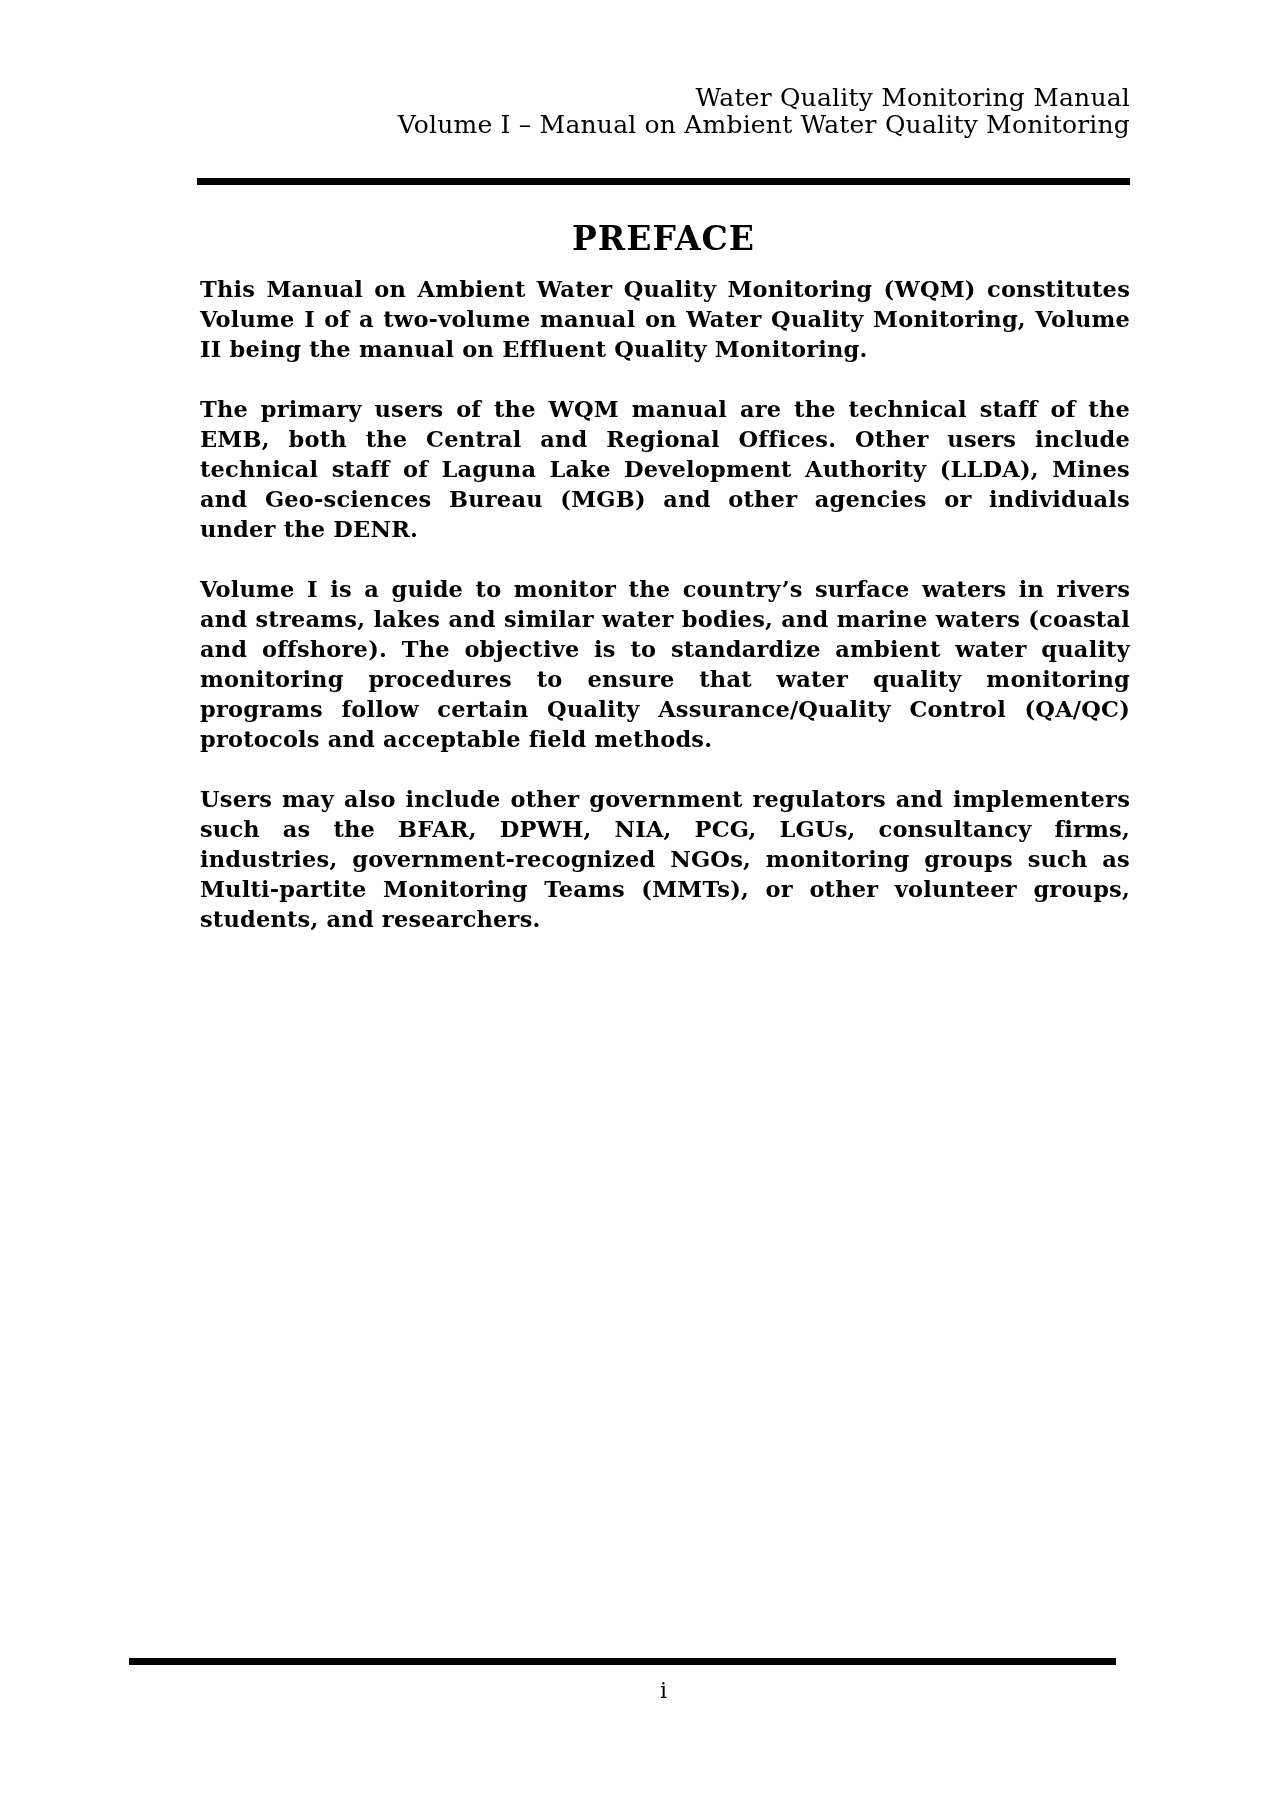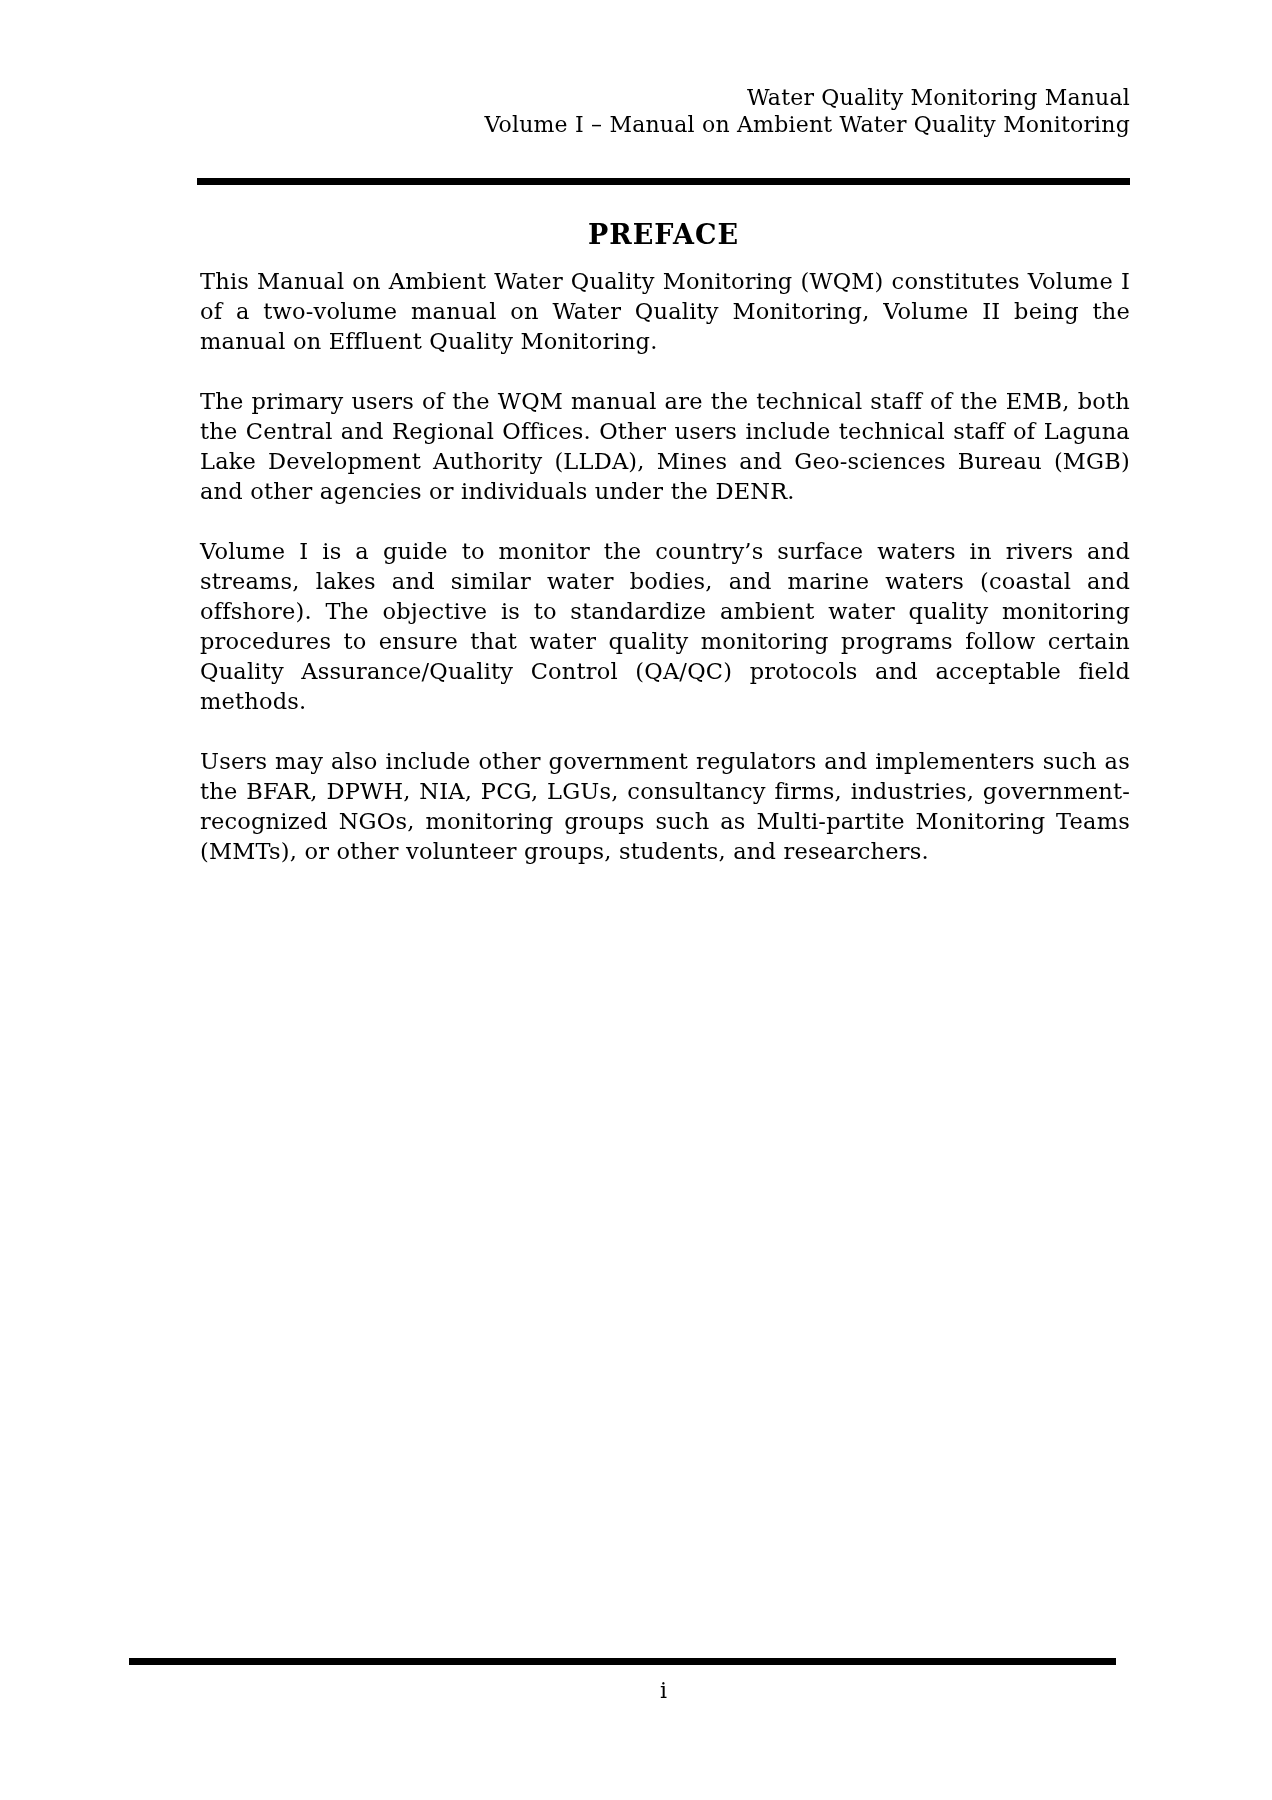--- a/index.html
+++ b/index.html
@@ -15,21 +15,21 @@
     color: #000000;
     font-family: "DejaVu Serif", "Liberation Serif", serif;
     overflow: hidden;
   }
   .doc-header {
     position: absolute;
     top: 84px;
     right: 142px;
     left: 197px;
     text-align: right;
-    font-size: 22px;
+    font-size: 25px;
     line-height: 27px;
     letter-spacing: 0.2px;
     white-space: nowrap;
   }
   .rule {
     position: absolute;
     height: 7px;
     background: #000000;
   }
   .rule-top {
@@ -41,36 +41,37 @@
     left: 129px;
     width: 987px;
     top: 1658px;
   }
   .doc-title {
     position: absolute;
     top: 219px;
     left: 197px;
     width: 933px;
     text-align: center;
-    font-size: 27px;
+    font-size: 33px;
     font-weight: bold;
     letter-spacing: 1px;
   }
   .doc-body {
     position: absolute;
     top: 266px;
     left: 200px;
     width: 930px;
     font-size: 22.5px;
     line-height: 30px;
     letter-spacing: 0.2px;
     text-align: justify;
   }
   .doc-body p {
-    margin: 0 0 30px 0;
+    margin: 8px 0 30px 0;
+    font-weight: bold;
   }
   .page-number {
     position: absolute;
     top: 1678px;
     left: 197px;
     width: 933px;
     text-align: center;
     font-size: 22px;
   }
 </style>

